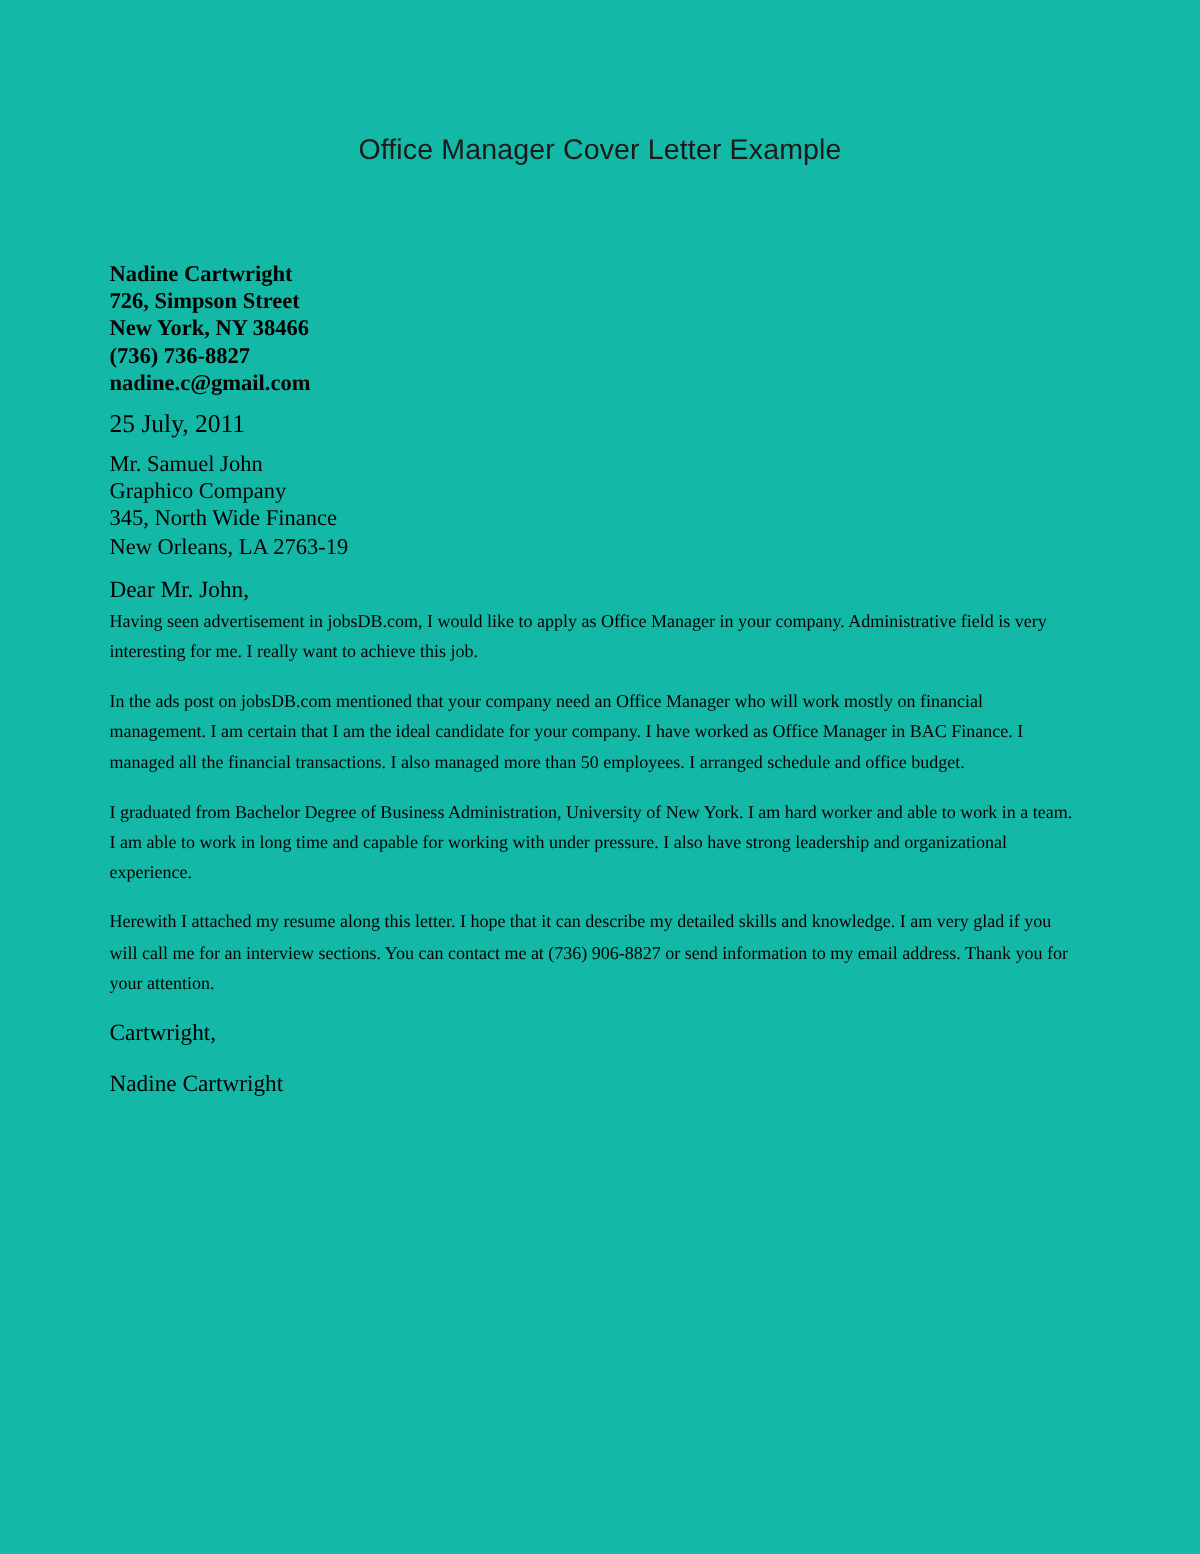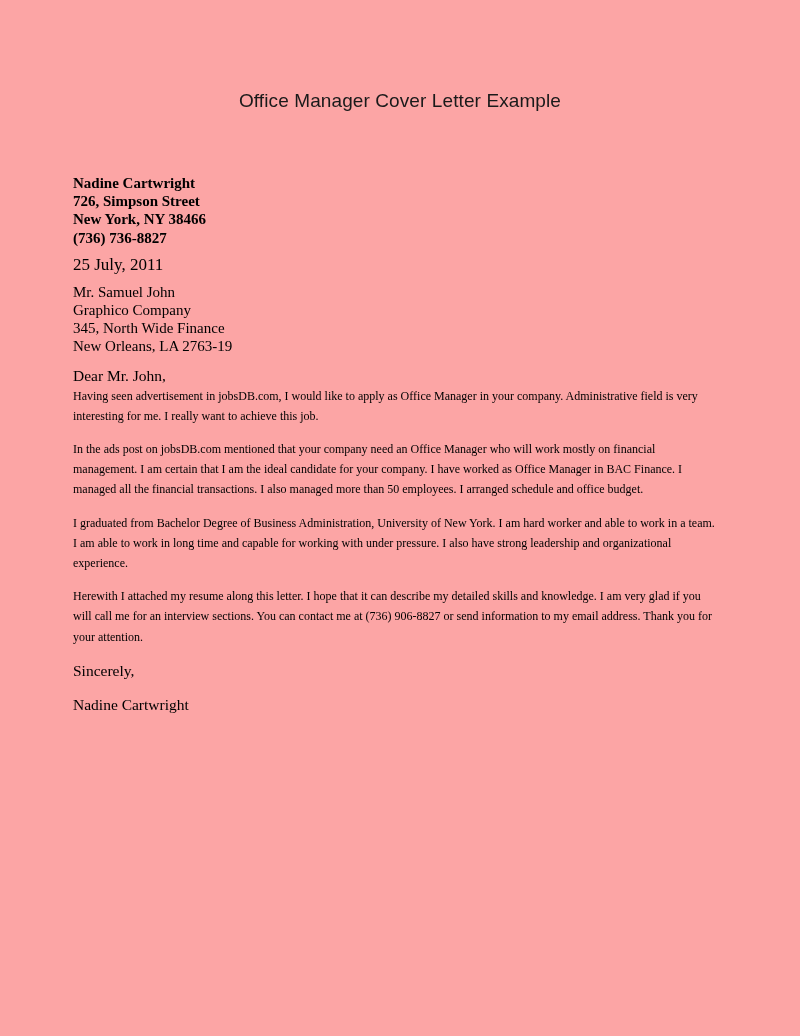--- a/index.html
+++ b/index.html
@@ -13,21 +13,21 @@
     height: 1036px;
     font-family: "Liberation Serif", "DejaVu Serif", serif;
     color: #000000;
     overflow: hidden;
   }
 
   .page {
     position: relative;
     width: 800px;
     height: 1036px;
-    background: #fca5a5;
+    background: #14b8a6;
   }
 
   
   .doc-title {
     position: absolute;
     left: 0;
     top: 90px;
     width: 800px;
     text-align: center;
     font-family: "Liberation Sans", "DejaVu Sans", sans-serif;
@@ -117,20 +117,21 @@
 
   <div class="doc-title">Office Manager Cover Letter Example</div>
 
   <div class="letter">
 
     <div class="block addr-block">
       <div class="line">Nadine Cartwright</div>
       <div class="line">726, Simpson Street</div>
       <div class="line">New York, NY 38466</div>
       <div class="line">(736) 736-8827</div>
+      <div class="line">nadine.c@gmail.com</div>
     </div>
 
     <div class="block date-line">25 July, 2011</div>
 
     <div class="block recipient-block">
       <div class="line">Mr. Samuel John</div>
       <div class="line">Graphico Company</div>
       <div class="line">345, North Wide Finance</div>
       <div class="line">New Orleans, LA 2763-19</div>
     </div>
@@ -138,18 +139,18 @@
     <div class="block salutation">Dear Mr. John,</div>
 
     <p class="para intro">Having seen advertisement in jobsDB.com, I would like to apply as Office Manager in your company. Administrative field is very interesting for me. I really want to achieve this job.</p>
 
     <p class="para spaced">In the ads post on jobsDB.com mentioned that your company need an Office Manager who will work mostly on financial management. I am certain that I am the ideal candidate for your company. I have worked as Office Manager in BAC Finance. I managed all the financial transactions. I also managed more than 50 employees. I arranged schedule and office budget.</p>
 
     <p class="para spaced">I graduated from Bachelor Degree of Business Administration, University of New York. I am hard worker and able to work in a team. I am able to work in long time and capable for working with under pressure. I also have strong leadership and organizational experience.</p>
 
     <p class="para spaced">Herewith I attached my resume along this letter. I hope that it can describe my detailed skills and knowledge. I am very glad if you will call me for an interview sections. You can contact me at (736) 906-8827 or send information to my email address. Thank you for your attention.</p>
 
-    <div class="block closing">Sincerely,</div>
+    <div class="block closing">Cartwright,</div>
 
     <div class="block signature">Nadine Cartwright</div>
 
   </div>
 </div>
 
 </body></html>

